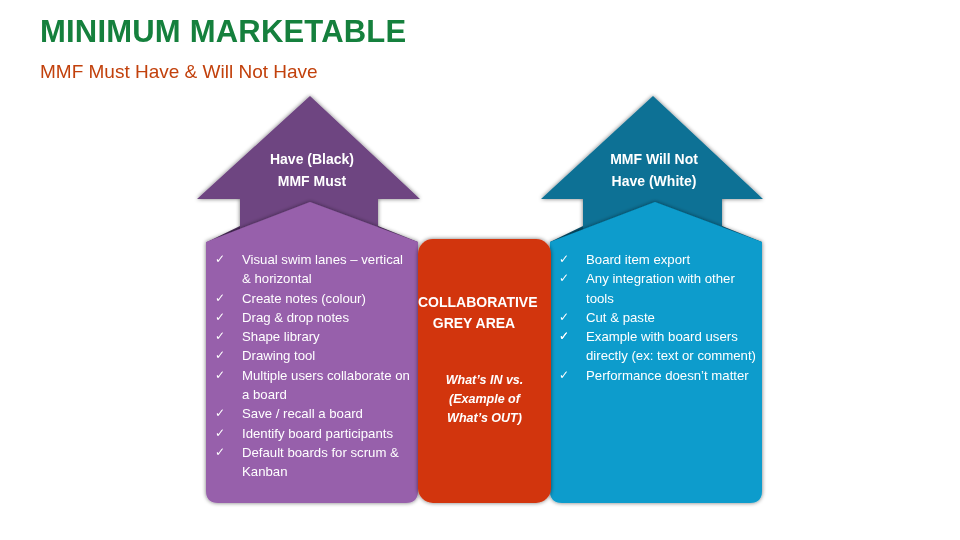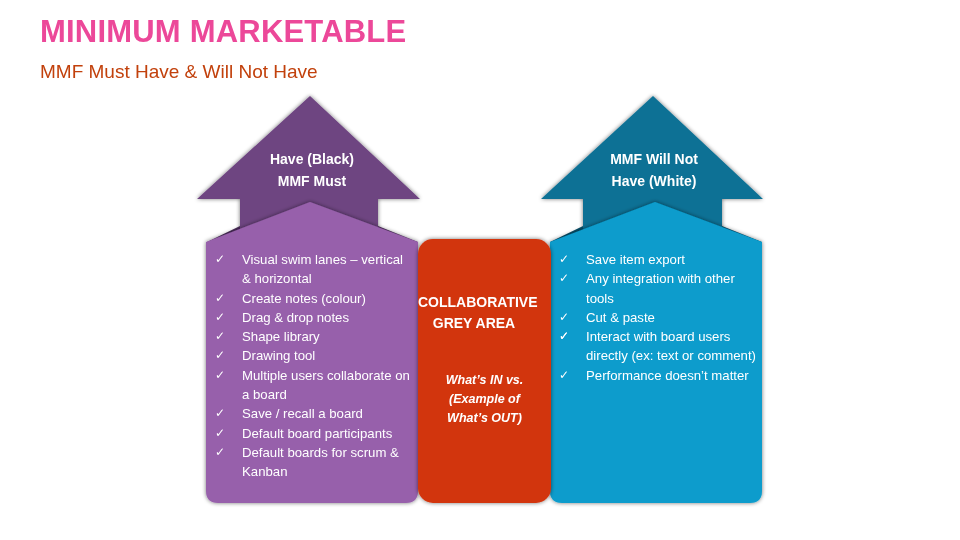--- a/index.html
+++ b/index.html
@@ -2,21 +2,21 @@
 <html><head>
 <meta charset="utf-8">
 <style>
   html, body { margin: 0; padding: 0; }
   body {
     width: 960px; height: 540px; background: #ffffff; position: relative; overflow: hidden;
     font-family: "Liberation Sans", "DejaVu Sans", sans-serif;
   }
   .title {
     position: absolute; left: 40px; top: 14px; font-size: 31px; font-weight: bold;
-    color: #ec4899; letter-spacing: 0.2px;
+    color: #15803d; letter-spacing: 0.2px;
   }
   .subtitle {
     position: absolute; left: 40px; top: 61px; font-size: 19px; color: #c2410c;
   }
   svg.shapes { position: absolute; left: 0; top: 0; }
   .arrow-label {
     position: absolute; color: #ffffff; font-weight: bold; font-size: 14px;
     text-align: center; line-height: 22px; width: 140px;
   }
   .list {
@@ -84,34 +84,34 @@
 </div>
 
 <ul class="list" style="left:215px; top:250px; width:200px;">
   <li><span class="check">✓</span><span>Visual swim lanes – vertical &amp; horizontal</span></li>
   <li><span class="check">✓</span><span>Create notes (colour)</span></li>
   <li><span class="check">✓</span><span>Drag &amp; drop notes</span></li>
   <li><span class="check">✓</span><span>Shape library</span></li>
   <li><span class="check">✓</span><span>Drawing tool</span></li>
   <li><span class="check">✓</span><span>Multiple users collaborate on a board</span></li>
   <li><span class="check">✓</span><span>Save / recall a board</span></li>
-  <li><span class="check">✓</span><span>Default board participants</span></li>
+  <li><span class="check">✓</span><span>Identify board participants</span></li>
   <li><span class="check">✓</span><span>Default boards for scrum &amp; Kanban</span></li>
 </ul>
 
 <div class="center-title">
   <div>COLLABORATIVE</div>
   <div>GREY AREA</div>
 </div>
 <div class="center-note">
   <div>What’s IN vs.</div>
   <div>(Example of</div>
   <div>What’s OUT)</div>
 </div>
 
 <ul class="list" style="left:559px; top:250px; width:200px;">
-  <li><span class="check">✓</span><span>Save item export</span></li>
+  <li><span class="check">✓</span><span>Board item export</span></li>
   <li><span class="check">✓</span><span>Any integration with other tools</span></li>
   <li><span class="check">✓</span><span>Cut &amp; paste</span></li>
   <li><span class="check">✓</span></li>
-  <li><span class="check">✓</span><span>Interact with board users directly (ex: text or comment)</span></li>
+  <li><span class="check">✓</span><span>Example with board users directly (ex: text or comment)</span></li>
   <li><span class="check">✓</span><span>Performance doesn’t matter</span></li>
 </ul>
 
 </body></html>

